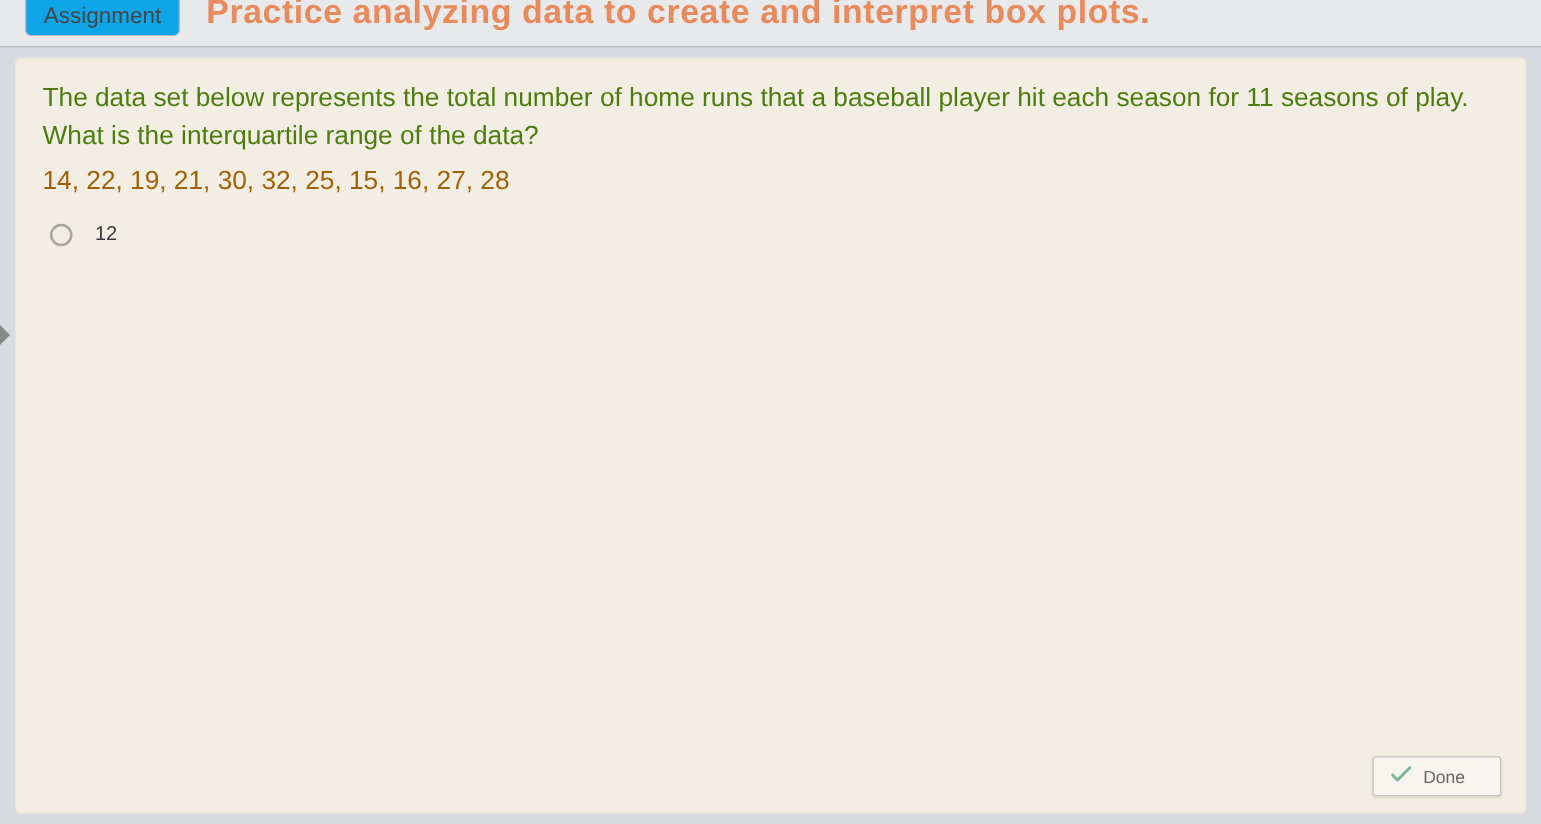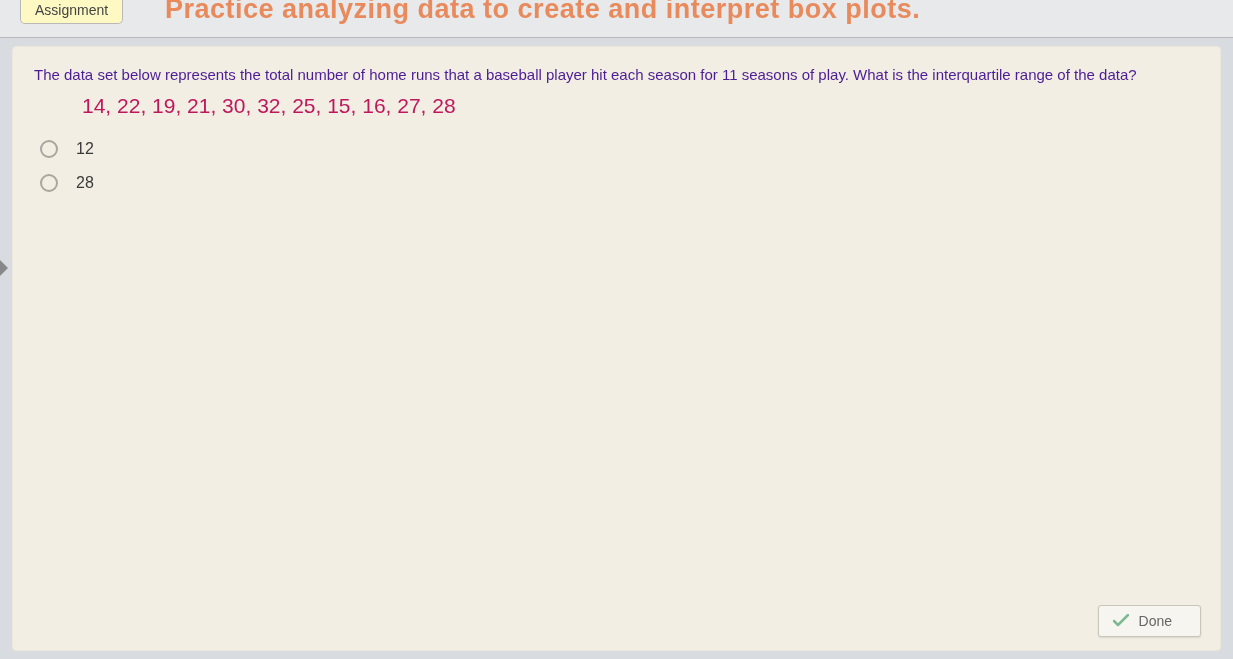--- a/index.html
+++ b/index.html
@@ -18,23 +18,23 @@
     .header-bar {
       background: #e8e9eb;
       height: 38px;
       display: flex;
       align-items: flex-start;
       padding: 0 20px;
       border-bottom: 1px solid #b8b8b8;
       position: relative;
     }
     .assignment-tab {
-      background: #fef9c3;
+      background: #0ea5e9;
       padding: 3px 14px 5px 14px;
-      font-size: 14px;
+      font-size: 18px;
       color: #444;
       border: 1px solid #b8b8b8;
       border-radius: 0 0 5px 5px;
       margin-top: -1px;
       border-top: none;
     }
     .header-title {
       position: absolute;
       left: 165px;
       top: -6px;
@@ -47,30 +47,29 @@
     .content-panel {
       background: #f2eee3;
       margin: 8px 12px 12px 12px;
       border-radius: 4px;
       padding: 18px 22px 60px 22px;
       height: 605px;
       position: relative;
       box-shadow: inset 0 0 2px rgba(0,0,0,0.1);
     }
     .question-text {
-      font-size: 15px;
-      color: #4c1d95;
+      font-size: 21px;
+      color: #4d7c0f;
       line-height: 1.45;
       margin-bottom: 8px;
     }
     .data-values {
       font-size: 21px;
-      color: #be185d;
+      color: #a16207;
       margin-bottom: 22px;
-      margin-left: 48px;
     }
     .options-list {
       margin-left: 6px;
     }
     .option-row {
       display: flex;
       align-items: center;
       margin-bottom: 16px;
       cursor: pointer;
     }
@@ -89,21 +88,20 @@
     }
     .done-btn {
       position: absolute;
       right: 20px;
       bottom: 14px;
       background: #f6f5f0;
       border: 1px solid #c8c5ba;
       border-radius: 3px;
       padding: 7px 28px 7px 14px;
       display: flex;
-      align-items: center;
       gap: 10px;
       font-size: 14px;
       color: #666;
       cursor: pointer;
       box-shadow: 0 1px 2px rgba(0,0,0,0.1);
     }
     .check-icon {
       width: 16px;
       height: 14px;
     }
@@ -132,24 +130,20 @@
 
 <div class="content-panel">
   <div class="question-text">The data set below represents the total number of home runs that a baseball player hit each season for 11 seasons of play. What is the interquartile range of the data?</div>
   <div class="data-values">14, 22, 19, 21, 30, 32, 25, 15, 16, 27, 28</div>
 
   <div class="options-list">
     <div class="option-row">
       <div class="radio-circle"></div>
       <span class="option-label">12</span>
     </div>
-    <div class="option-row">
-      <div class="radio-circle"></div>
-      <span class="option-label">28</span>
-    </div>
   </div>
 
   <button class="done-btn">
     <svg class="check-icon" viewBox="0 0 16 14">
       <path d="M1 7 L5 11 L15 1" stroke="#7fb994" stroke-width="2.5" fill="none" stroke-linecap="round" stroke-linejoin="round"></path>
     </svg>
     <span>Done</span>
   </button>
 </div>
 

